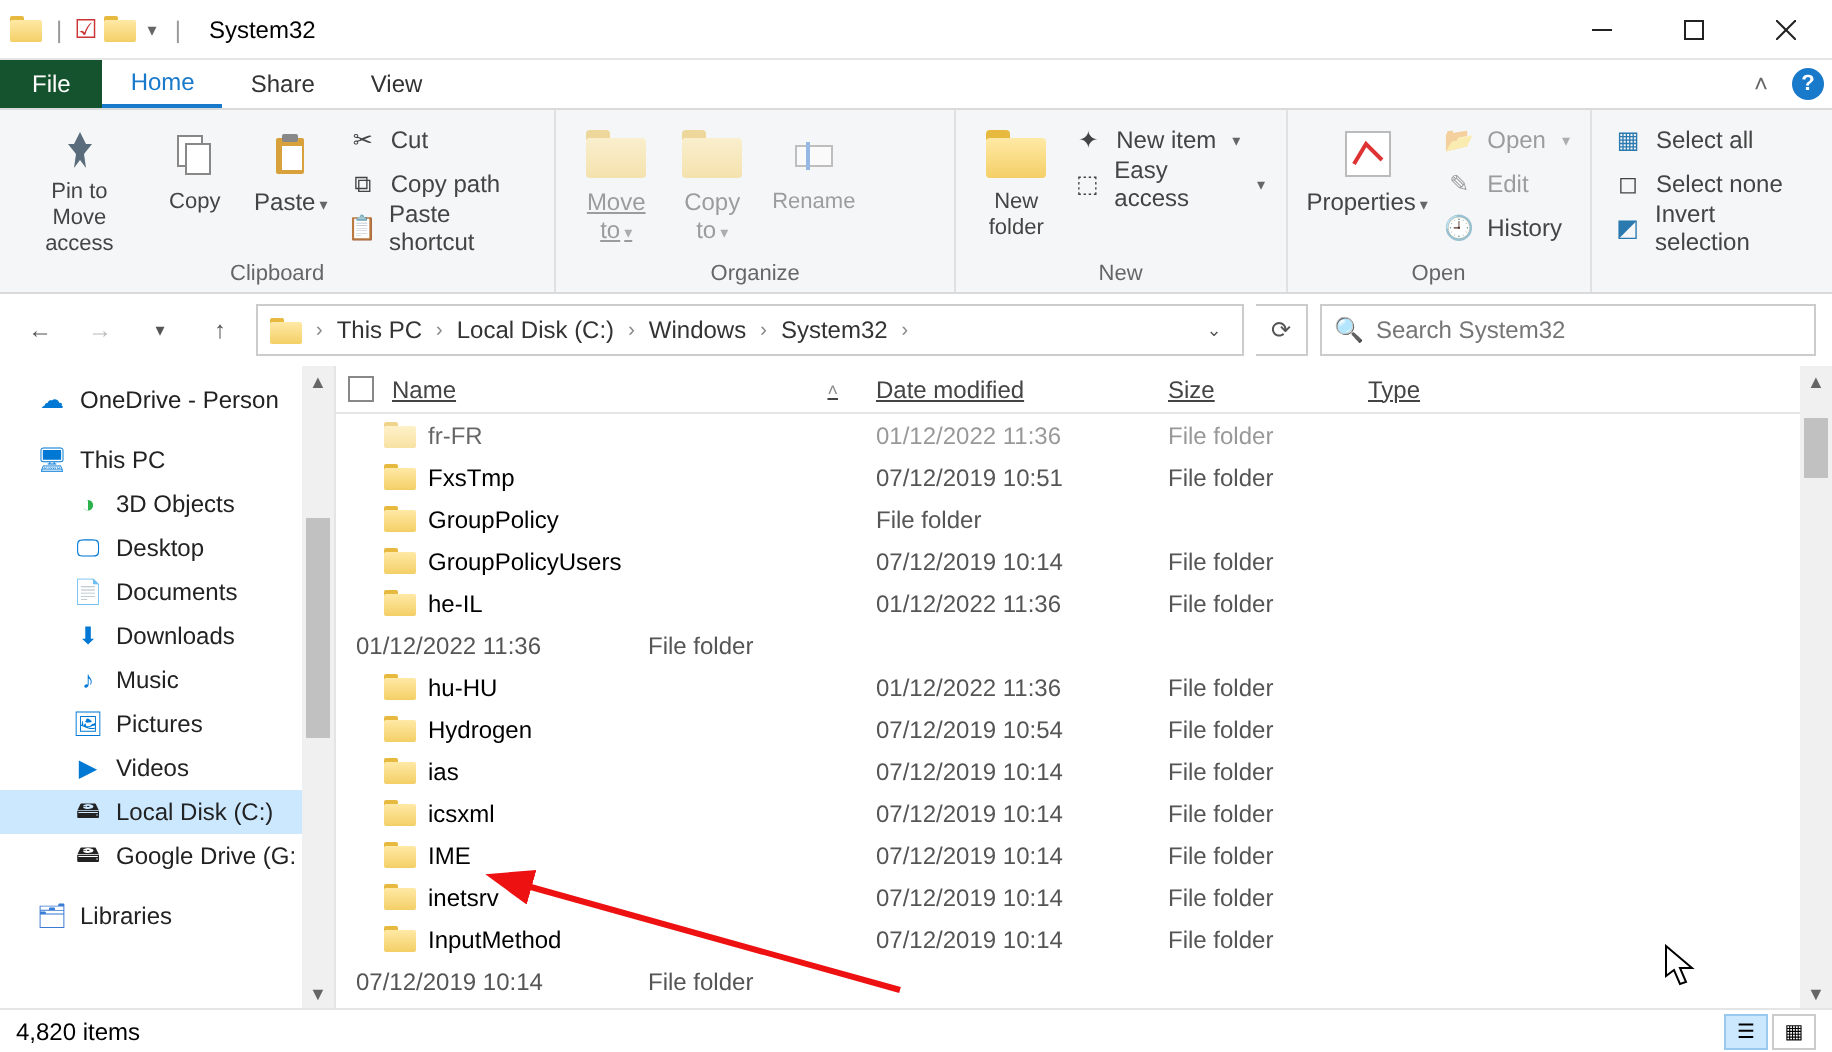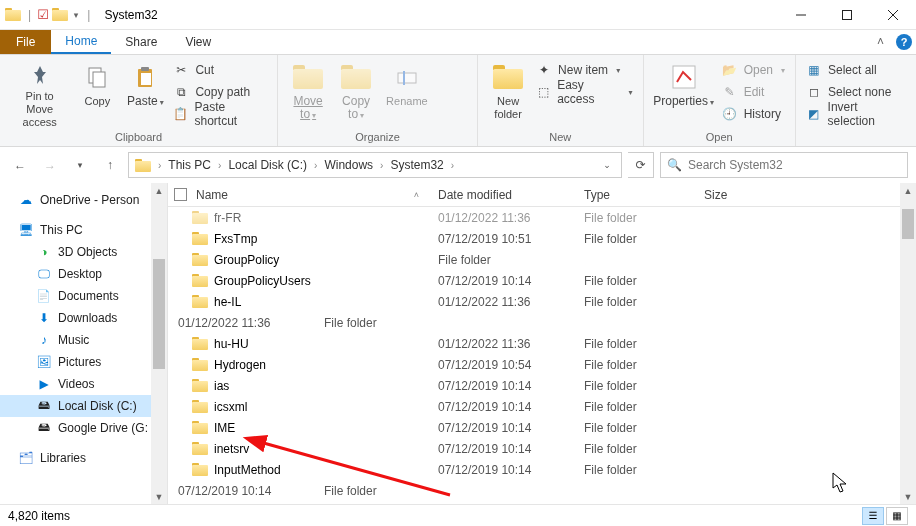--- a/index.html
+++ b/index.html
@@ -9,21 +9,21 @@
 .titlebar { height: 30px; display: flex; align-items: center; background: #fff; border-bottom: 1px solid #e5e5e5; }
 .titlebar .qat { display: flex; align-items: center; gap: 2px; padding: 0 4px; }
 .titlebar .qat .folder-glyph { width: 18px; height: 18px; display: flex; align-items: center; justify-content: center; }
 .titlebar .sep { color: #999; padding: 0 4px; }
 .titlebar .title { padding-left: 6px; }
 .titlebar .winbtns { margin-left: auto; display: flex; }
 .titlebar .winbtn { width: 46px; height: 30px; display: flex; align-items: center; justify-content: center; }
 
 
 .ribbon-tabs { height: 25px; display: flex; align-items: stretch; border-bottom: 1px solid #dadada; }
-.ribbon-tabs .file-tab { background: #a16207; color: #fff; padding: 0 16px; display: flex; align-items: center; }
+.ribbon-tabs .file-tab { background: #14532d; color: #fff; padding: 0 16px; display: flex; align-items: center; }
 .ribbon-tabs .tab { padding: 0 14px; display: flex; align-items: center; color: #333; }
 .ribbon-tabs .tab.active { border-bottom: 2px solid #1979ca; color: #1979ca; }
 .ribbon-tabs .spacer { flex: 1; }
 .ribbon-tabs .caret { padding: 0 8px; display: flex; align-items: center; color: #666; }
 .ribbon-tabs .help { width: 24px; display: flex; align-items: center; justify-content: center; }
 .help-circle { width: 16px; height: 16px; border-radius: 50%; background: #1979ca; color: #fff; display: flex; align-items: center; justify-content: center; font-size: 11px; font-weight: bold; }
 
 
 .ribbon { height: 92px; background: #f5f6f7; border-bottom: 1px solid #dadada; display: flex; }
 .ribbon-group { border-right: 1px solid #e1e1e1; display: flex; flex-direction: column; }
@@ -57,21 +57,21 @@
 .navitem { display: flex; align-items: center; height: 22px; padding-left: 18px; gap: 6px; color: #222; }
 .navitem.sub { padding-left: 36px; }
 .navitem.sel { background: #cce8ff; }
 .navico { width: 16px; height: 16px; display: flex; align-items: center; justify-content: center; }
 .nav-scroll { position: absolute; right: 0; top: 0; width: 16px; height: 100%; background: #f0f0f0; display: flex; flex-direction: column; }
 .nav-scroll .arr { height: 16px; display: flex; align-items: center; justify-content: center; color: #666; font-size: 9px; }
 .nav-scroll .track { flex: 1; position: relative; }
 .nav-scroll .thumb { position: absolute; left: 2px; right: 2px; top: 60px; height: 110px; background: #c1c1c1; }
 
 .listpane { flex: 1; position: relative; overflow: hidden; }
-.cols { display: flex; height: 24px; border-bottom: 1px solid #e5e5e5; align-items: center; color: #444; }
+.cols { display: flex; height: 24px; border-bottom: 1px solid #e5e5e5; align-items: center; color: #444; text-decoration: underline; }
 .col { padding-left: 10px; display: flex; align-items: center; height: 100%; border-right: 1px solid transparent; }
 .col.name { width: 260px; padding-left: 28px; position: relative; }
 .col.name .chk { position: absolute; left: 6px; width: 13px; height: 13px; border: 1px solid #888; }
 .col.date { width: 146px; }
 .col.type { width: 120px; }
 .col.size { width: 100px; }
 .rows { overflow: hidden; }
 .row { display: flex; height: 21px; align-items: center; }
 .row .c { padding-left: 10px; }
 .row .c.name { width: 260px; display: flex; align-items: center; gap: 6px; padding-left: 24px; }
@@ -398,22 +398,22 @@
   </div>
 
   <div class="listpane">
     <div class="cols">
       <div class="col name">
           <span class="chk"></span>
           <span>Name</span>
           <span style="margin-left:auto;margin-right:8px;color:#888;font-size:9px;">˄</span>
         </div>
       <div class="col date">Date modified</div>
+      <div class="col size">Size</div>
       <div class="col type">Type</div>
-      <div class="col size">Size</div>
     </div>
     <div class="rows" id="rows">
         <div class="row first">
           <div class="c name">
             <span class="fico"></span>
             <span>fr-FR</span>
           </div>
           <div class="c date">01/12/2022 11:36</div>
           <div class="c type">File folder</div>
           <div class="c size"></div>

